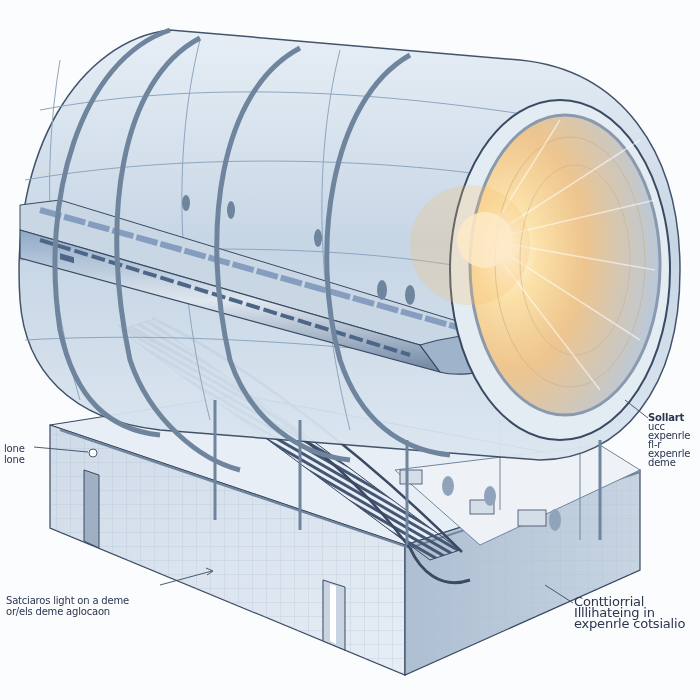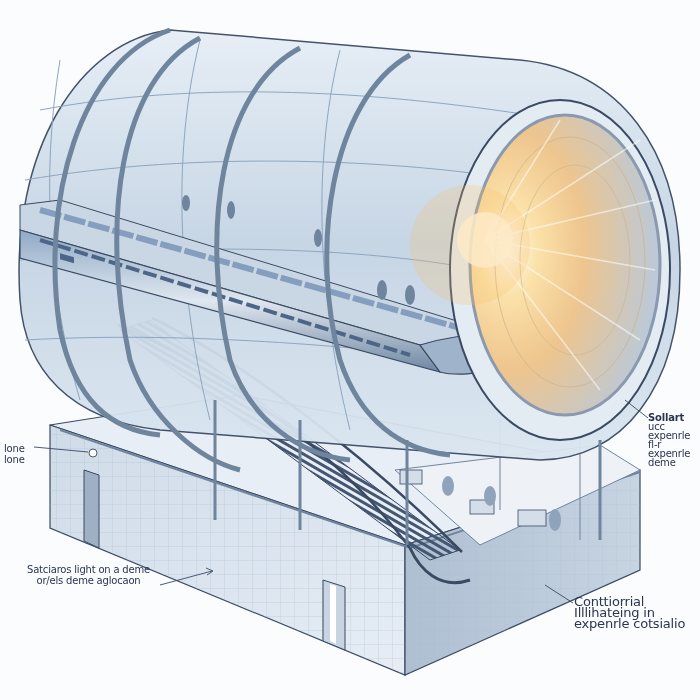--- a/index.html
+++ b/index.html
@@ -3,21 +3,21 @@
 <meta charset="utf-8">
 <style>
   html, body { margin:0; padding:0; }
   body { width:700px; height:700px; background:#fbfcfd; overflow:hidden; position:relative;
          font-family:"DejaVu Sans", sans-serif; }
   #stage { position:absolute; left:0; top:0; width:700px; height:700px; }
   .label { position:absolute; color:#2a3550; font-size:10px; line-height:11px; letter-spacing:-0.2px; }
   .label b { font-weight:bold; }
   #lbl-zone { left:4px; top:443px; }
   #lbl-solar { left:648px; top:413px; font-size:10px; line-height:9px; }
-  #lbl-sat { left:6px; top:564px; text-align:center; width:165px; }
+  #lbl-sat { left:6px; top:595px; text-align:left; width:165px; }
   #lbl-cont { left:574px; top:596px; font-size:13px; line-height:11px; width:126px; }
 </style>
 </head>
 <body>
 
 <div id="stage">
 <svg width="700" height="700" viewBox="0 0 700 700" xmlns="http://www.w3.org/2000/svg">
   <defs>
     <linearGradient id="glassG" x1="0" y1="0" x2="0" y2="1">
       <stop offset="0" stop-color="#e6eef6"></stop>

